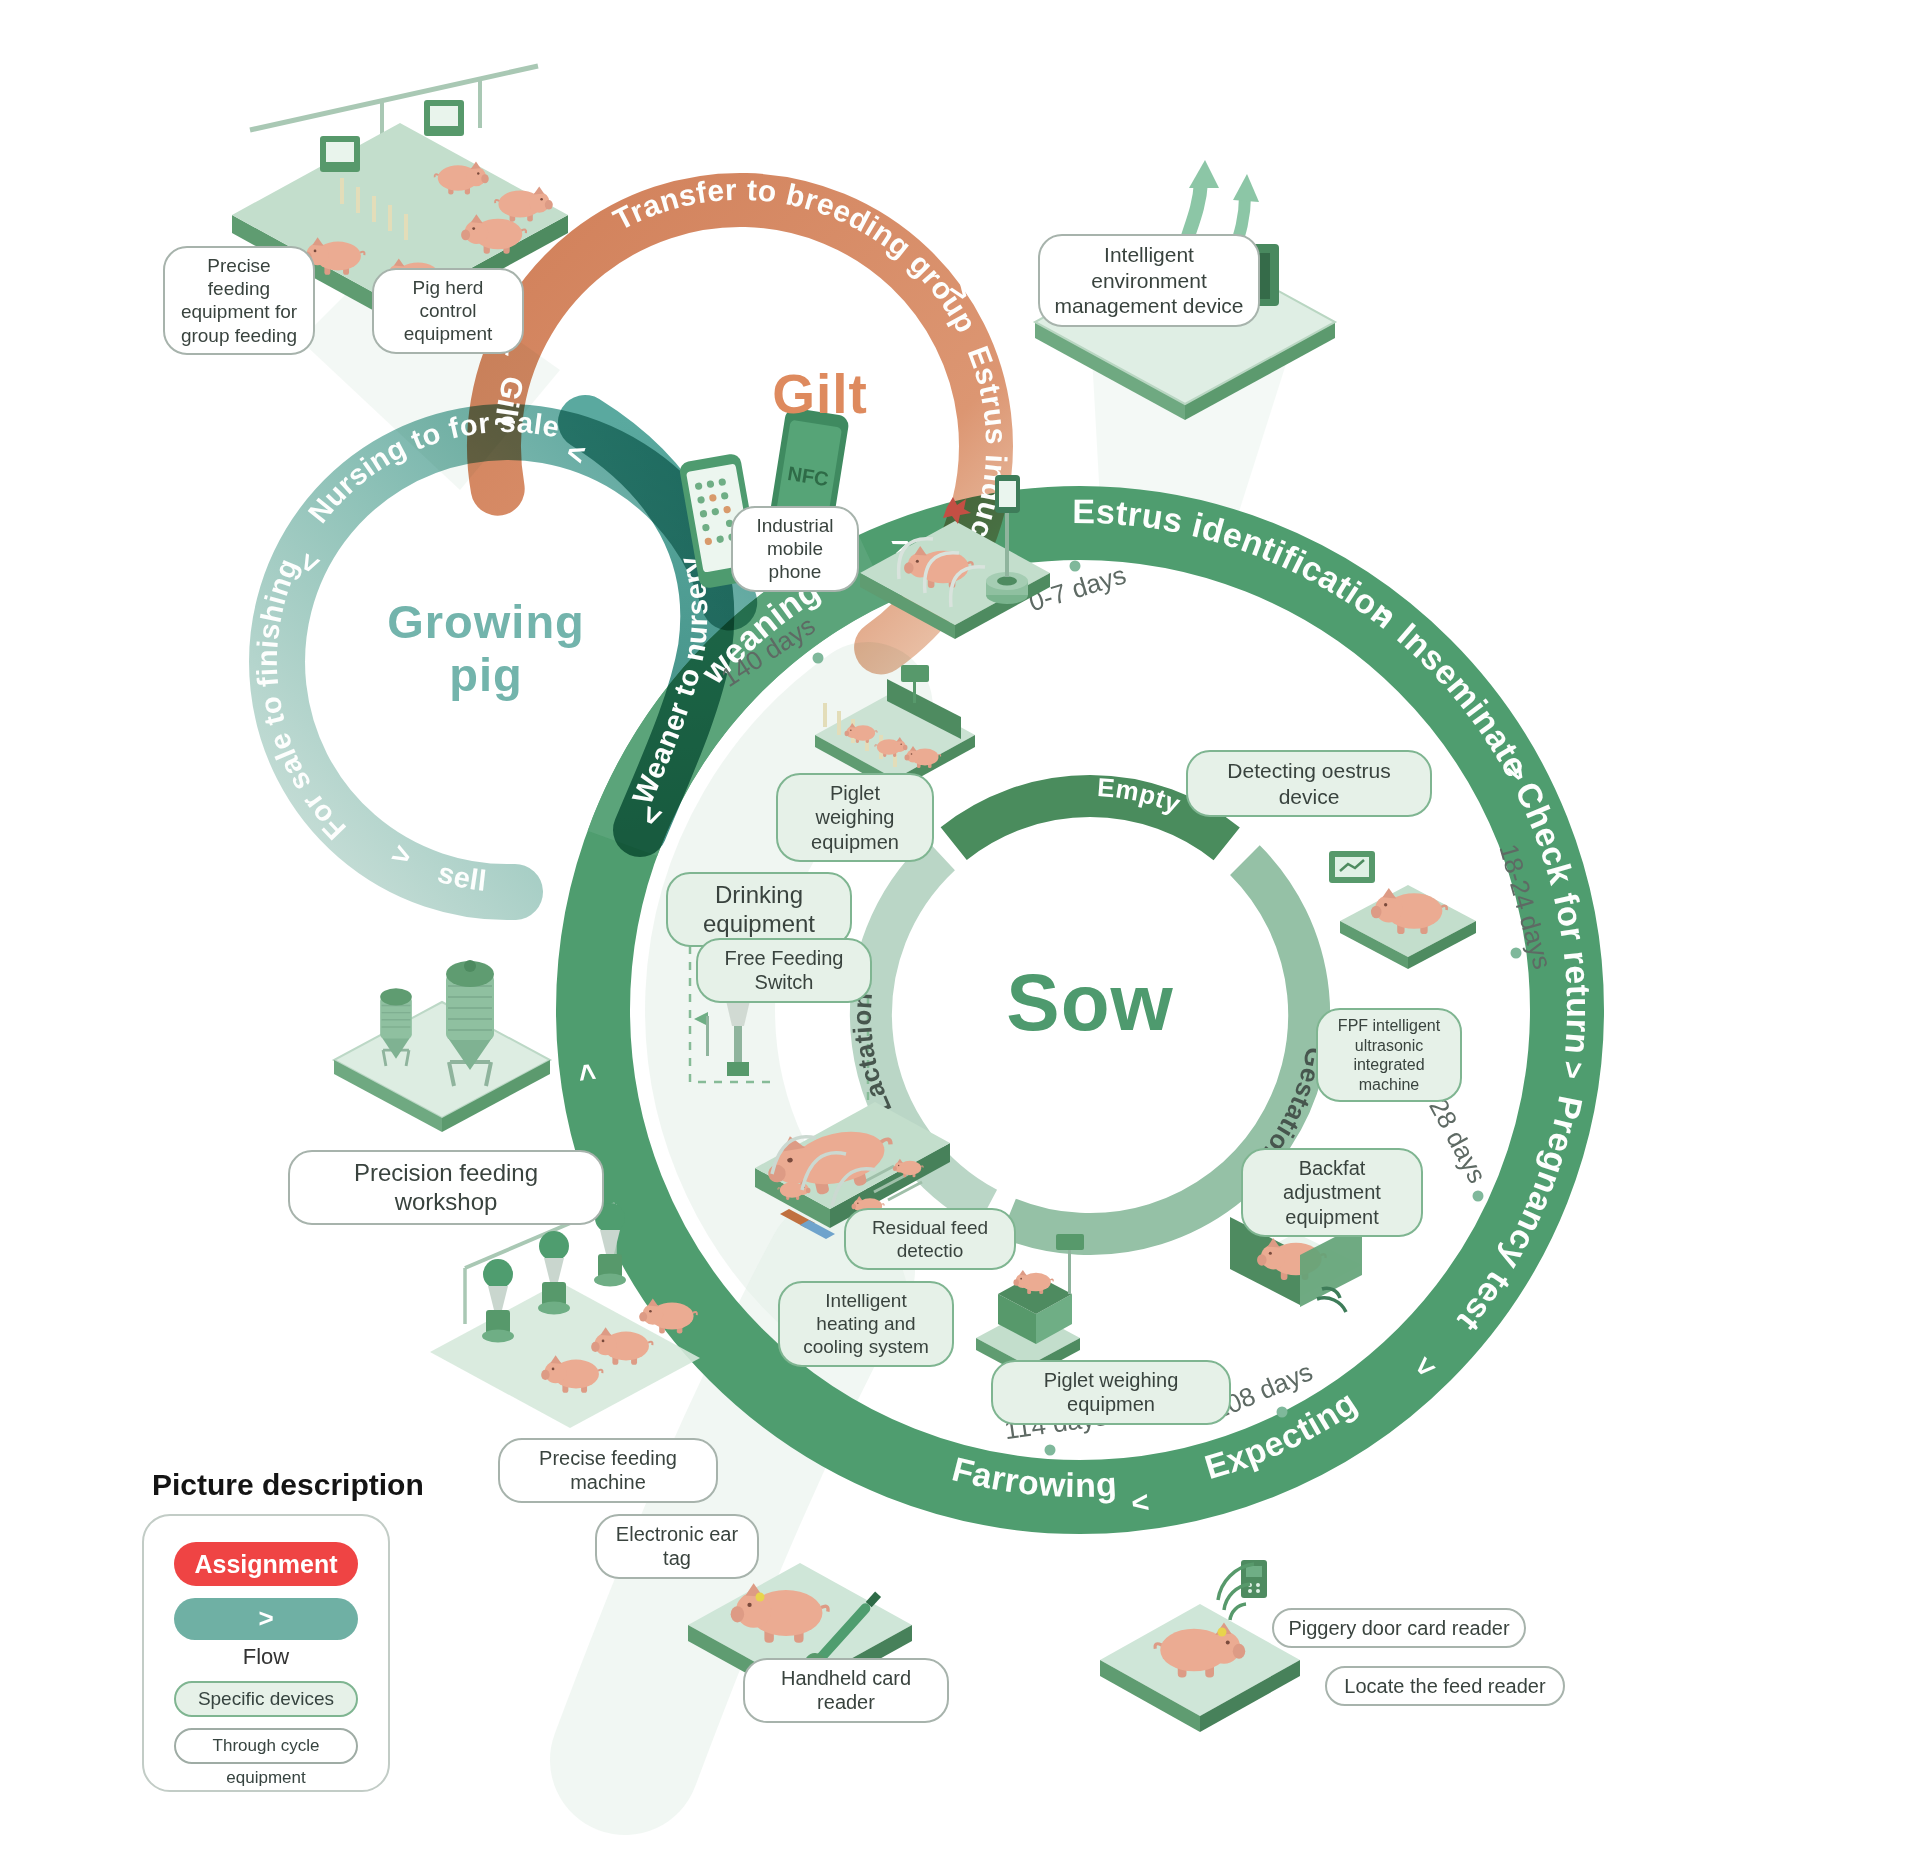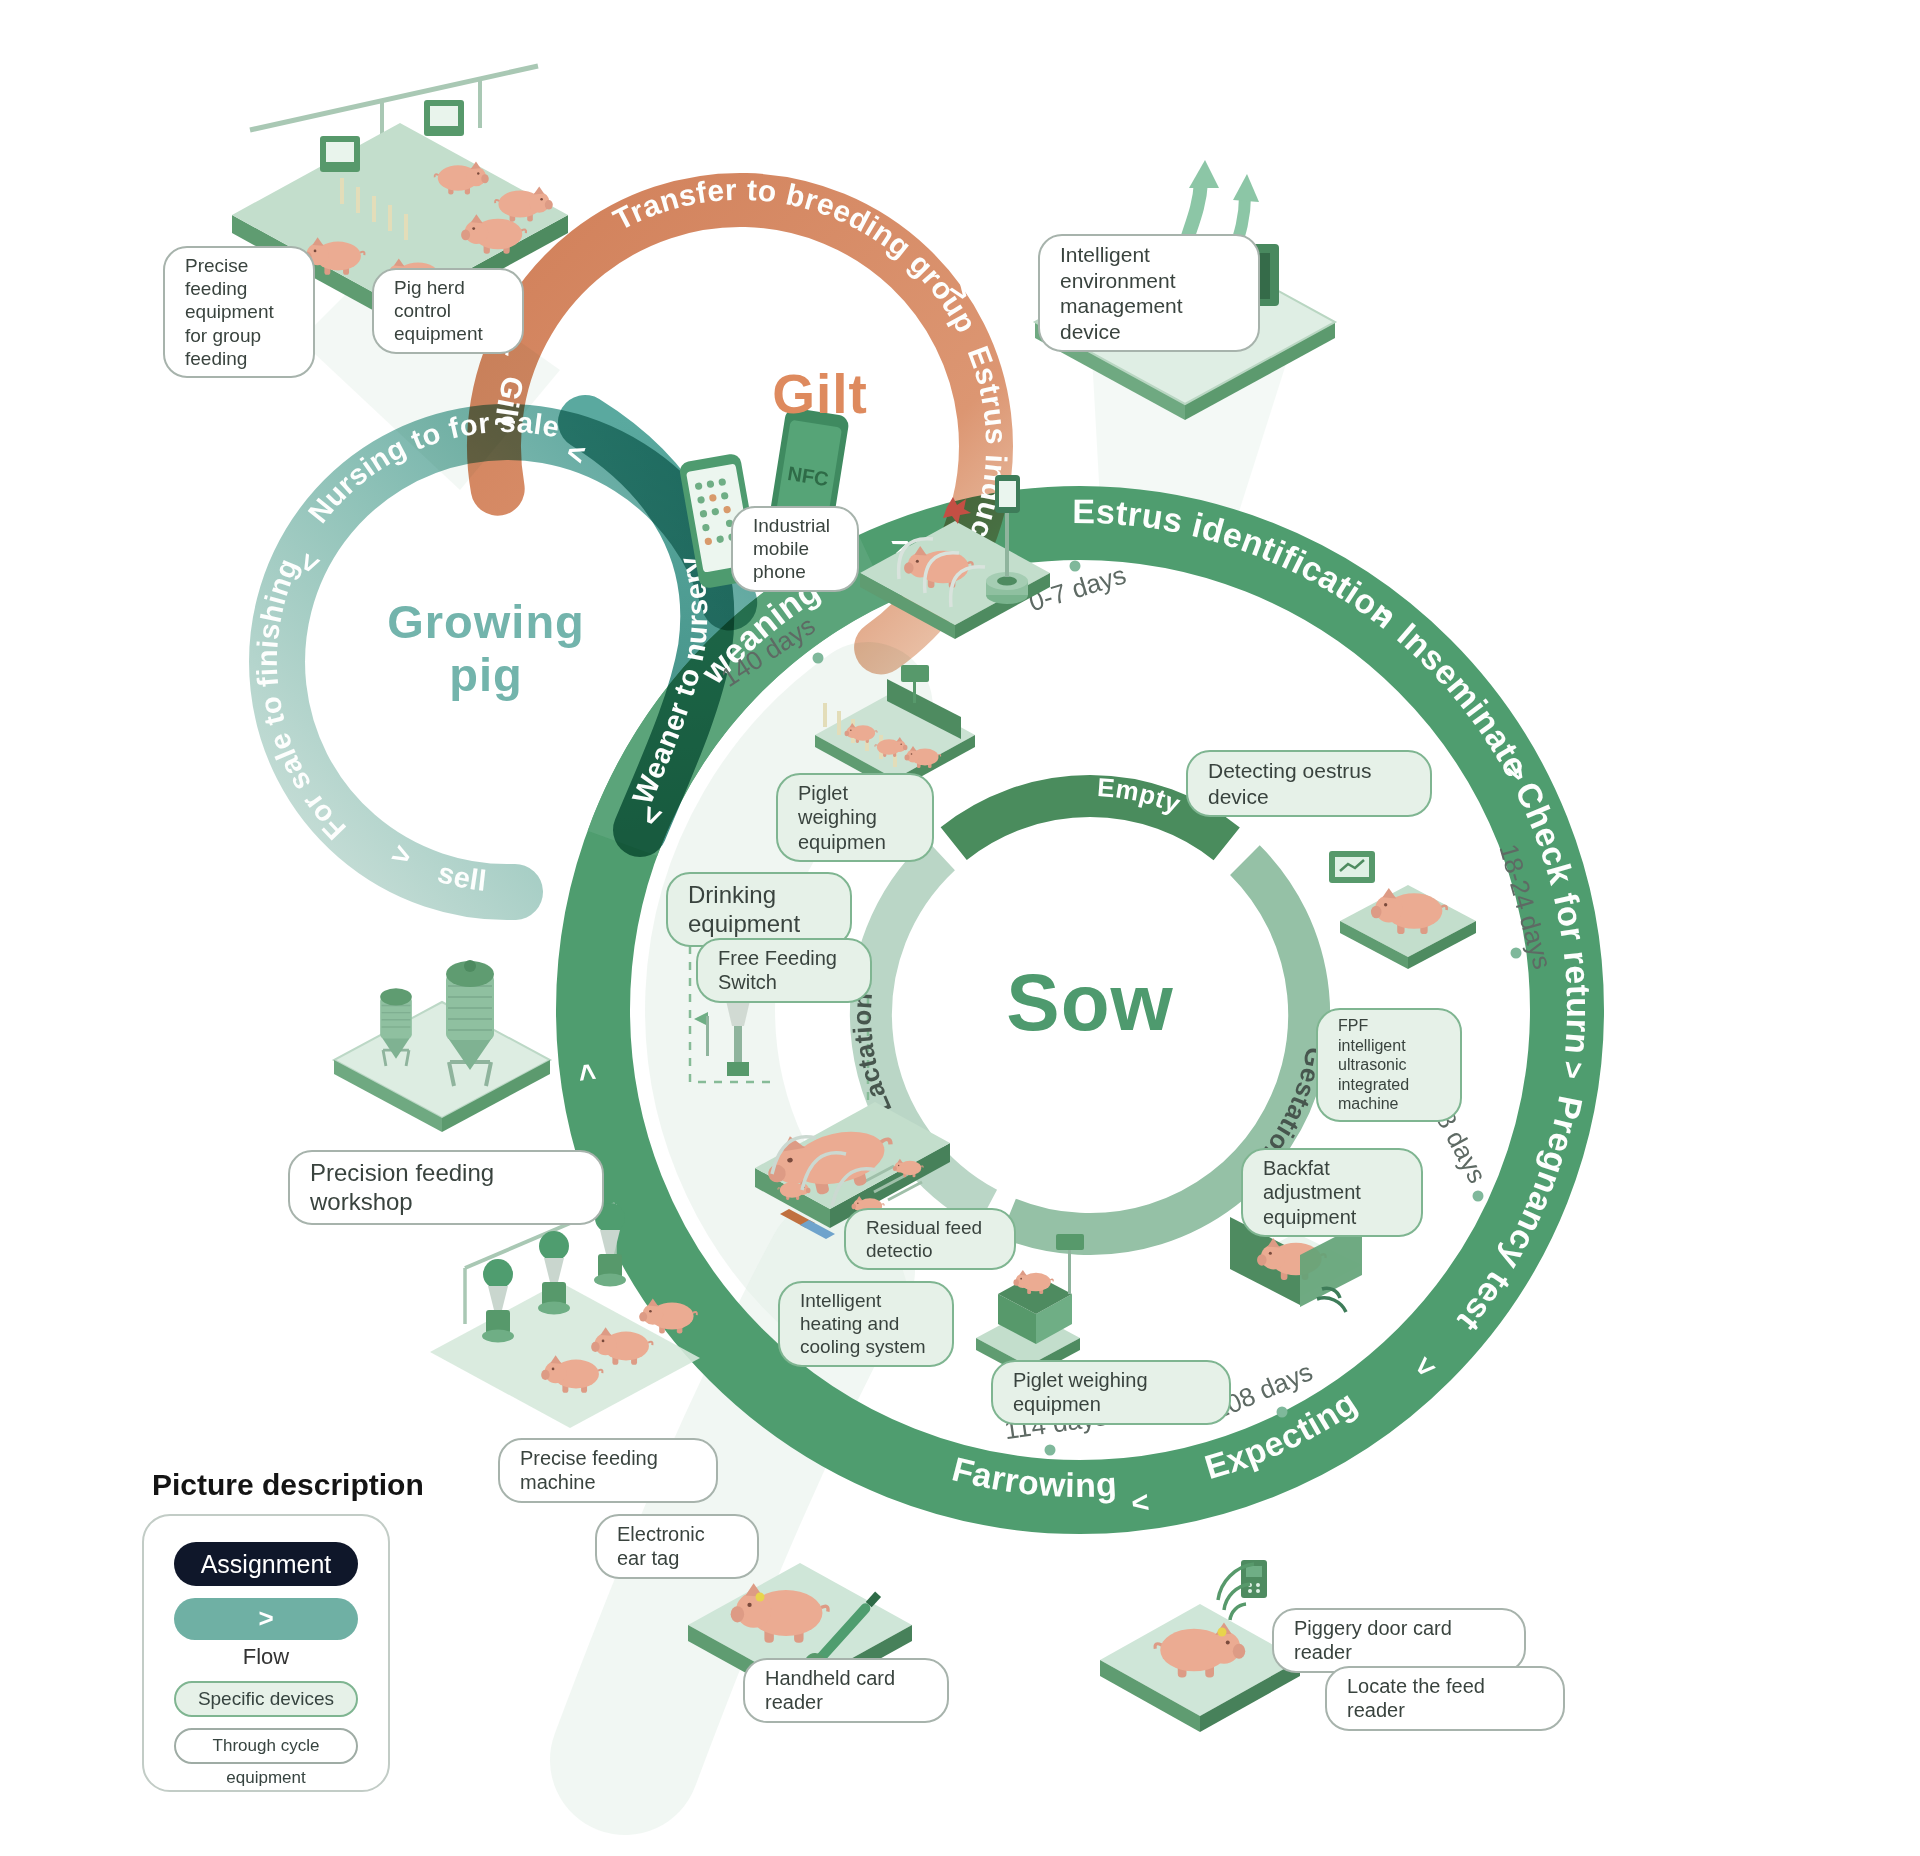--- a/index.html
+++ b/index.html
@@ -1,38 +1,38 @@
 <!DOCTYPE html>
 <html><head>
 <meta charset="utf-8">
 <style>
   *{margin:0;padding:0;box-sizing:border-box}
   html,body{background:#fff}
   body{font-family:"Liberation Sans",sans-serif;color:#333}
   .canvas{position:relative;width:1920px;height:1856px;background:#ffffff;overflow:hidden}
   .layer{position:absolute;left:0;top:0}
   .pill{position:absolute;background:#fff;border:2px solid #A7B3AC;border-radius:24px;
-        padding:6px 20px;font-size:20px;line-height:1.22;color:#39433E;text-align:left;z-index:6}
+        padding:6px 12px;font-size:20px;line-height:1.22;color:#39433E;text-align:center;z-index:6}
   .pill.green{background:#E6F1E8;border-color:#7FB591}
   .title{position:absolute;font-weight:800;text-align:center;z-index:5;letter-spacing:1px;line-height:1.12}
   #sow-title{left:890px;top:958px;width:400px;font-size:80px;color:#4E9A6E}
   #gilt-title{left:720px;top:364px;width:200px;font-size:55px;color:#DE8A5E}
   #growing-title{left:361px;top:596px;width:250px;font-size:47px;color:#73B4AC}
   .arcSow{font-size:34px;font-weight:700;fill:#FDFEFD;letter-spacing:.5px}
   .arcGilt{font-size:30px;font-weight:700;fill:#FDFEFD;letter-spacing:.5px}
   .arcGrow{font-size:29px;font-weight:700;fill:#FDFEFD;letter-spacing:.5px}
   .arcInnerD{font-size:26px;font-weight:700;fill:#FFFFFF;letter-spacing:.4px}
   .arcInnerL{font-size:26px;font-weight:700;fill:#47564E;letter-spacing:.4px}
   .day{font-size:26px;fill:#5E6A64}
   .chev{font-size:30px;font-weight:800;fill:#FFFFFF}
   .legend-title{position:absolute;left:152px;top:1468px;font-size:30px;color:#141414;z-index:6;font-weight:700}
   .legend-box{position:absolute;left:142px;top:1514px;width:248px;height:278px;border:2px solid #C2CCC6;
               border-radius:28px;background:#fff;z-index:6}
   .lpill{position:absolute;left:30px;width:184px;text-align:center;border-radius:22px;z-index:7}
-  .lpill.assign{top:26px;height:44px;background:#0f172a;color:#fff;font-size:25px;line-height:44px;font-weight:400}
+  .lpill.assign{top:26px;height:44px;background:#ef4444;color:#fff;font-size:25px;line-height:44px;font-weight:700}
   .lpill.flow{top:82px;height:42px;background:#6FB0A4;color:#fff;font-size:26px;line-height:40px;font-weight:800}
   .lpill.spec{top:165px;height:36px;background:#E6F1E8;border:2px solid #7FB591;color:#374440;font-size:19px;line-height:32px}
   .lpill.through{top:212px;height:36px;background:#fff;border:2px solid #9FACA5;color:#374440;font-size:17px;line-height:32px}
   .lflow-label{position:absolute;left:30px;top:128px;width:184px;text-align:center;font-size:22px;color:#333;z-index:7}
 </style>
 </head>
 <body>
 
 <div class="canvas">
 

